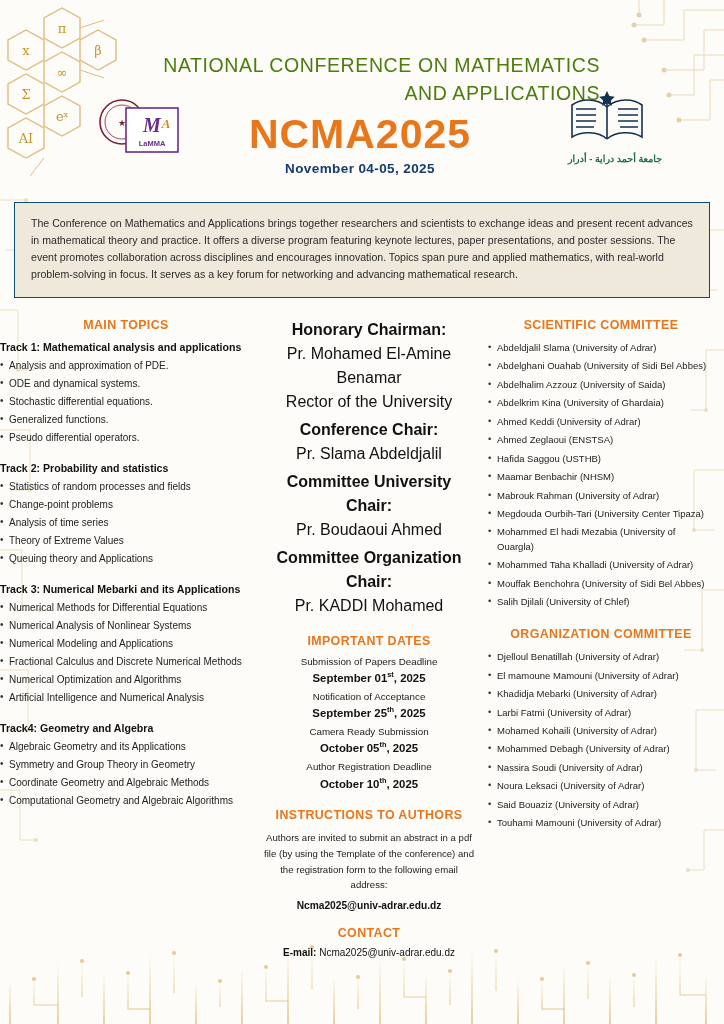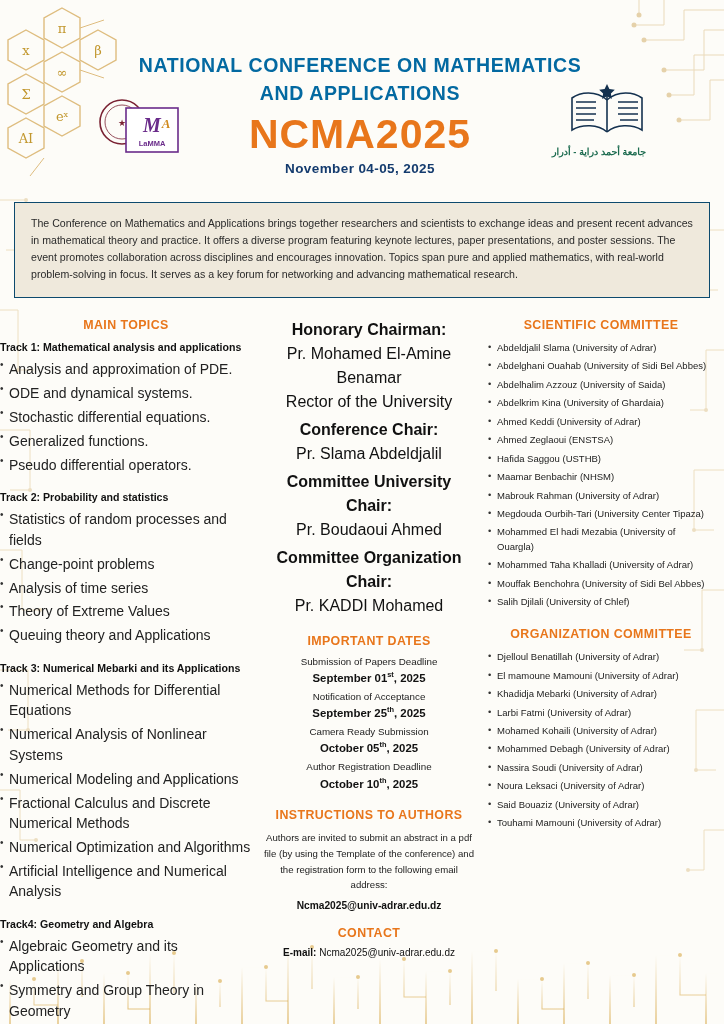--- a/index.html
+++ b/index.html
@@ -33,25 +33,26 @@
     height: 196px;
   }
   .title-block {
     position: absolute;
     left: 120px; top: 52px;
     width: 480px;
     text-align: center;
   }
   .conf-title {
     font-size: 19.5px;
-    font-weight: bold;
-    color: #0369a1;
+    font-weight: normal;
+    color: #4d7c0f;
     letter-spacing: .6px;
     line-height: 1.42;
     text-transform: uppercase;
+    text-align: right;
   }
   .acronym {
     margin-top: 7px;
     font-size: 41px;
     font-weight: bold;
     color: #e8761b;
     letter-spacing: 1px;
     line-height: 1;
   }
   .conf-dates {
@@ -60,23 +61,23 @@
     font-weight: bold;
     color: #143b6e;
     letter-spacing: .4px;
   }
 
   .logo-lamma {
     position: absolute; left: 96px; top: 96px;
     width: 92px; height: 70px;
   }
   .logo-univ {
-    position: absolute; right: 62px; top: 80px;
+    position: absolute; right: 62px; top: 87px;
     width: 110px; height: 78px;
-    text-align: left;
+    text-align: right;
   }
   .univ-ar {
     font-size: 9.5px;
     color: #1c6b4f;
     font-weight: bold;
     margin-top: 2px;
     direction: rtl;
   }
 
   
@@ -119,21 +120,21 @@
     font-size: 10.6px;
     color: #111;
     margin: 0 0 6px 0;
   }
   .track-block { margin-bottom: 16px; }
   ul.bullets {
     list-style: none;
     margin: 0; padding: 0;
   }
   ul.bullets li {
-    font-size: 14px;
+    font-size: 10px;
     color: #222;
     line-height: 1.46;
     padding-left: 9px;
     position: relative;
     margin-bottom: 3.5px;
   }
   ul.bullets li:before {
     content: "•";
     position: absolute;
     left: 0; top: -1px;

